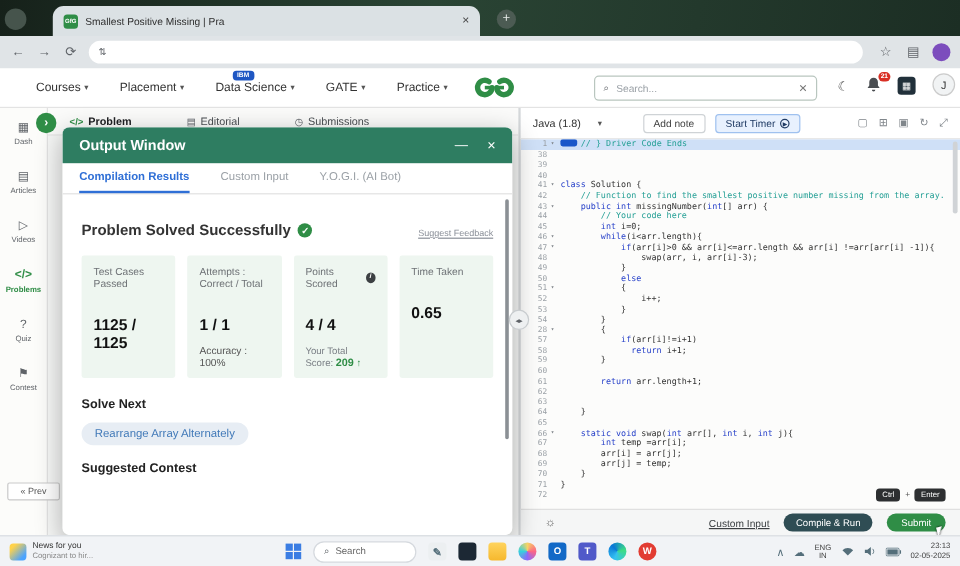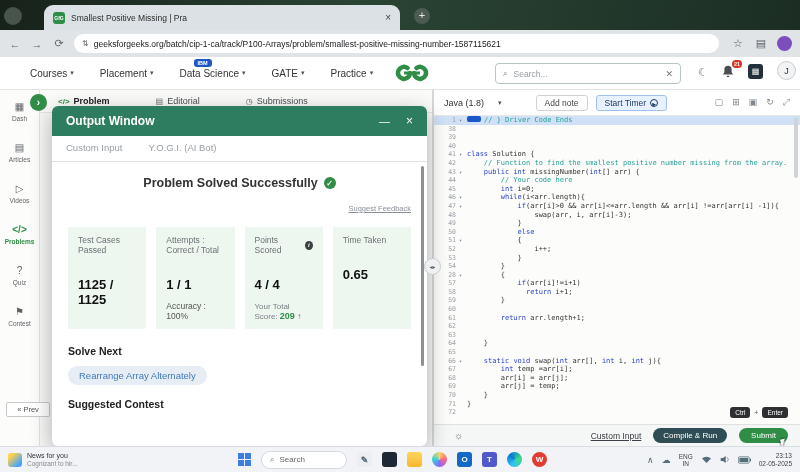--- a/index.html
+++ b/index.html
@@ -108,21 +108,21 @@
     box-shadow:0 6px 22px rgba(0,0,0,.3);z-index:20;overflow:hidden;}
   .m-head{height:30px;background:#2e7d61;display:flex;align-items:center;padding:0 14px;box-sizing:border-box;}
   .m-title{color:#fff;font-size:12px;font-weight:bold;flex:1;}
   .m-min{color:#fff;font-size:11px;margin-right:16px;}
   .m-close{color:#fff;font-size:12px;}
   .m-tabs{height:26px;border-bottom:1px solid #e2e2e2;display:flex;align-items:flex-end;gap:26px;
     padding:0 14px;box-sizing:border-box;}
   .m-tab{font-size:9.5px;color:#9aa0a6;padding-bottom:6px;border-bottom:2px solid transparent;}
   .m-tab.active{color:#2f6fd6;font-weight:bold;border-bottom-color:#2f6fd6;}
   .m-body{padding:14px 16px 0 16px;}
-  .statusrow{display:flex;align-items:center;flex-direction:column;}
+  .statusrow{display:flex;align-items:flex-end;}
   .status-t{font-size:12.5px;font-weight:bold;color:#333;display:flex;align-items:center;gap:6px;}
   .check{width:12px;height:12px;border-radius:50%;background:#2f8d46;color:#fff;font-size:8px;
     display:flex;align-items:center;justify-content:center;}
   .feedback{margin-left:auto;align-self:flex-end;font-size:7.5px;color:#8a8f98;text-decoration:underline;margin-top:14px;}
   .cards{display:grid;grid-template-columns:1fr 1fr 1fr 1fr;gap:10px;margin-top:14px;}
   .card{background:#eef6f0;border-radius:2px;padding:8px 10px;box-sizing:border-box;min-height:54px;}
   .card.tall{min-height:62px;}
   .c-label{font-size:8.5px;color:#6d7175;display:flex;align-items:center;gap:4px;}
   .c-value{font-size:13px;font-weight:bold;color:#111;margin-top:22px;}
   .c-sub{font-size:8.5px;color:#555;margin-top:9px;}
@@ -188,21 +188,20 @@
     </div>
     <div class="newtab">+</div>
   </div>
 
   <div class="btoolbar">
     <span class="nav-ic">←</span>
     <span class="nav-ic">→</span>
     <span class="nav-ic">⟳</span>
     <div class="urlbar">
       <span class="url-ic">⇅</span>
-      <span class="url-text">geeksforgeeks.org/batch/cip-1-ca/track/P100-Arrays/problem/smallest-positive-missing-number-1587115621</span>
     </div>
     <div class="tb-right">
       <span class="nav-ic">☆</span>
       <span class="nav-ic">▤</span>
       <span class="avatar-purple"></span>
     </div>
   </div>
 
   <div class="gfgnav">
     <div class="nav-items">
@@ -371,20 +370,21 @@
     <div class="handle">◂▸</div>
   </div>
 
   <div class="modal">
     <div class="m-head">
       <span class="m-title">Output Window</span>
       <span class="m-min">—</span>
       <span class="m-close">×</span>
     </div>
     <div class="m-tabs">
+        <span class="m-tab active">Compilation Results</span>
         <span class="m-tab">Custom Input</span>
         <span class="m-tab">Y.O.G.I. (AI Bot)</span>
       </div>
     <div class="m-body">
       <div class="statusrow">
         <span class="status-t">
           <span>Problem Solved Successfully</span>
           <span class="check">✓</span>
         </span>
         <span class="feedback">Suggest Feedback</span>

